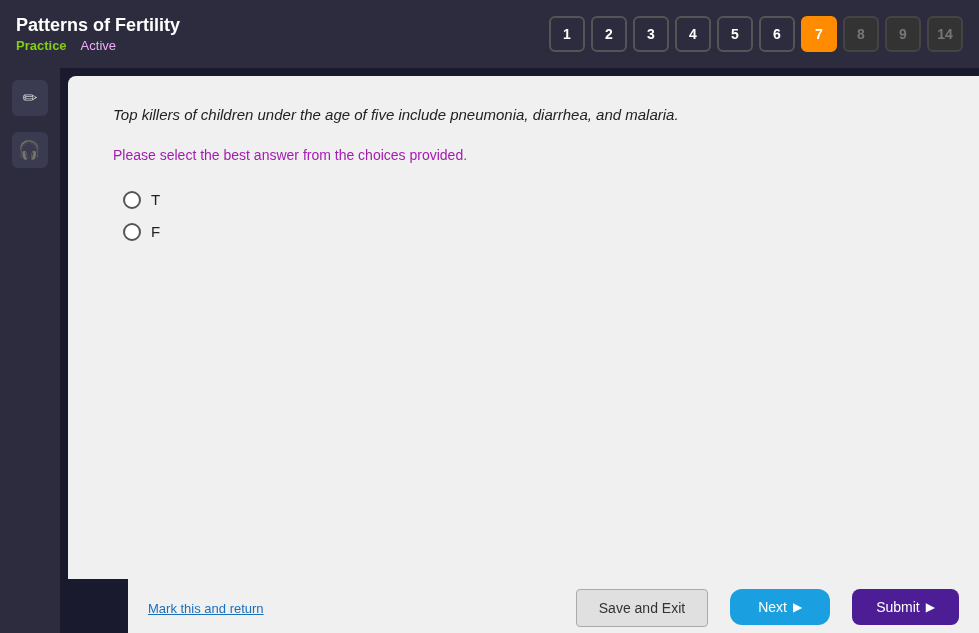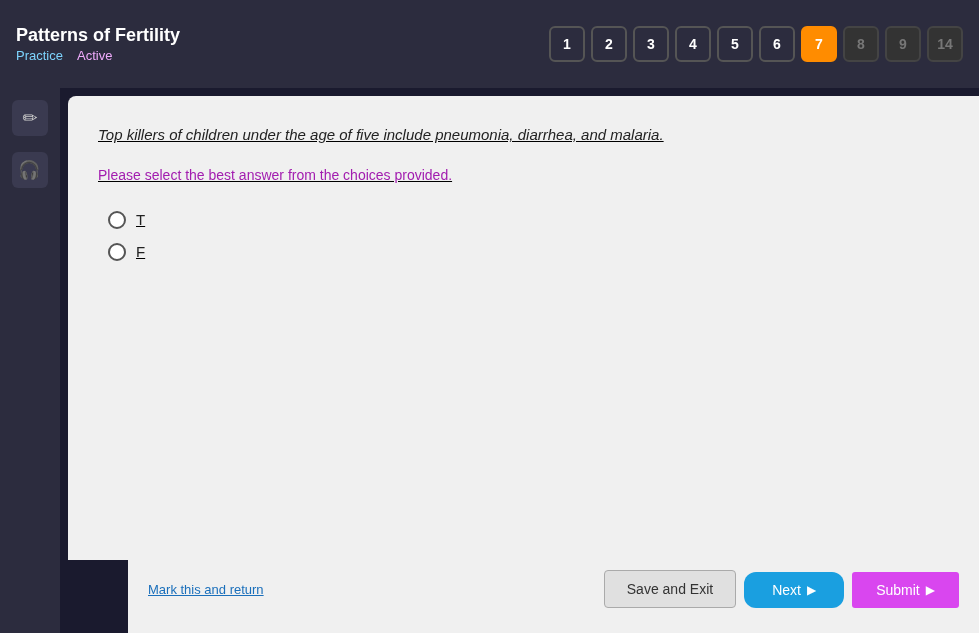--- a/index.html
+++ b/index.html
@@ -9,21 +9,21 @@
       background: #1a1a2e;
       font-family: Arial, sans-serif;
       overflow: hidden;
       display: flex;
       flex-direction: column;
     }
 
     
     .top-bar {
       background: #2c2c3e;
-      padding: 25px 16px;
+      padding: 15px 16px;
       display: flex;
       align-items: center;
       justify-content: space-between;
       min-height: 48px;
     }
 
     .top-bar-left {
       display: flex;
       flex-direction: column;
     }
@@ -34,23 +34,23 @@
       font-weight: bold;
     }
 
     .subtitle-row {
       display: flex;
       gap: 14px;
       margin-top: 2px;
     }
 
     .subtitle-practice {
-      color: #7dd3fc;
+      color: #84cc16;
       font-size: 13px;
-      font-weight: normal;
+      font-weight: bold;
     }
 
     .subtitle-active {
       color: #f0abfc;
       font-size: 13px;
     }
 
     
     .question-nav {
       display: flex;
@@ -114,25 +114,24 @@
       font-size: 18px;
       cursor: pointer;
     }
 
     
     .content-panel {
       flex: 1;
       background: #f0f0f0;
       border-radius: 8px 0 0 0;
       margin: 8px 0 0 8px;
-      padding: 28px 40px 20px 30px;
+      padding: 28px 40px 20px 45px;
       display: flex;
       flex-direction: column;
       position: relative;
-      text-decoration: underline;
     }
 
     .question-text {
       font-size: 15px;
       color: #222;
       line-height: 1.5;
       margin-bottom: 20px;
       font-style: italic;
     }
 
@@ -168,38 +167,38 @@
     .choice-label {
       font-size: 15px;
       color: #222;
     }
 
     
     .bottom-bar {
       display: flex;
       align-items: center;
       justify-content: space-between;
-      padding: 10px 20px 25px 20px;
+      padding: 10px 20px 6px 20px;
       background: #f0f0f0;
       margin-left: 68px;
     }
 
     .mark-return-link {
       color: #1a6fbb;
       font-size: 13px;
       text-decoration: underline;
       cursor: pointer;
       background: none;
       border: none;
     }
 
     .bottom-buttons {
       display: flex;
-      gap: 8px;
-      align-items: flex-end;
+      gap: 22px;
+      align-items: flex-start;
       margin-left: 32px;
     }
 
     .btn-save-exit {
       background: #e0e0e0;
       color: #333;
       border: 1px solid #aaa;
       padding: 10px 22px;
       font-size: 14px;
       border-radius: 4px;
@@ -218,26 +217,26 @@
       align-items: center;
       gap: 6px;
     }
 
     .btn-next::after {
       content: '▶';
       font-size: 12px;
     }
 
     .btn-submit {
-      background: #d946ef;
+      background: #4c1d95;
       color: #fff;
       border: none;
       padding: 10px 24px;
       font-size: 14px;
-      border-radius: 3px;
+      border-radius: 8px;
       cursor: pointer;
       display: flex;
       align-items: center;
       gap: 6px;
     }
 
     .btn-submit::after {
       content: '▶';
       font-size: 12px;
     }

